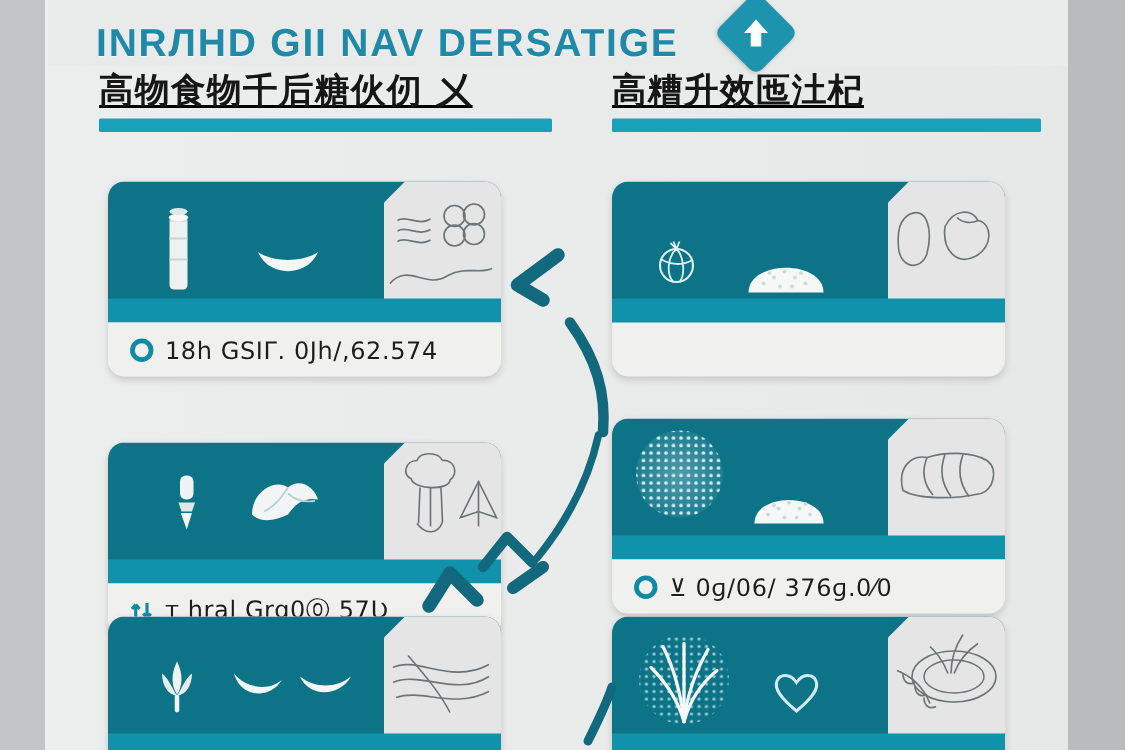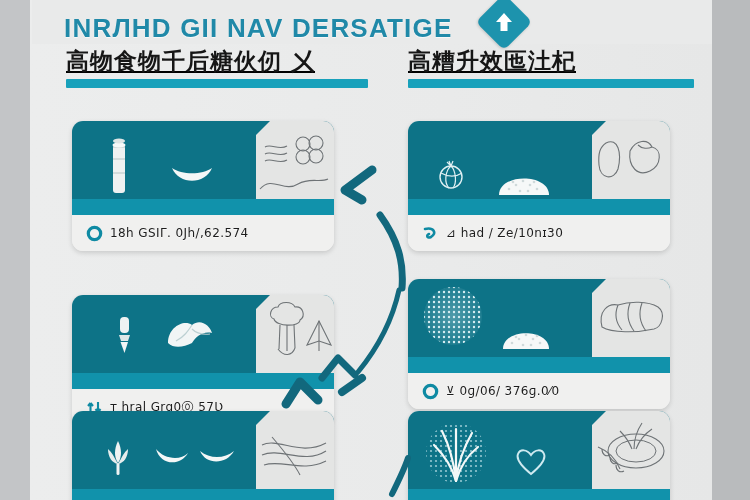--- a/index.html
+++ b/index.html
@@ -64,21 +64,21 @@
   .card .bluebar{
     position:absolute;left:0;top:78px;width:262px;height:16px;background:#1192ab;
   }
   .card .caption{
     position:absolute;left:0;top:94px;width:262px;height:36px;
     display:flex;align-items:center;gap:7px;padding-left:14px;
     box-sizing:border-box;background:#f0f0ef;
   }
   .card .cap-ico{flex:0 0 auto;display:flex;align-items:center;}
   .card .cap-text{
-    font-size:12px;color:#1d1d1d;white-space:nowrap;letter-spacing:.4px;
+    font-size:16px;color:#1d1d1d;white-space:nowrap;letter-spacing:.4px;
     font-family:"DejaVu Sans","Liberation Sans",sans-serif;
     text-shadow:0 1px 0 rgba(255,255,255,.6);
   }
   .card .glyph{position:absolute;}
   .card .subglyph{position:absolute;}
 
   #card-l1{left:72px;top:121px;}
   #card-l2{left:72px;top:279px;margin-top:16px;}
   #card-l3{left:72px;top:411px;}
   #card-r1{left:408px;top:121px;}
@@ -263,28 +263,20 @@
       <div class="subpanel">
         <span class="subglyph" style="left:4px;top:14px;">
           <svg width="70" height="54" viewBox="0 0 70 54">
             <path d="M10 8 C22 2, 26 18, 22 34 C18 46, 4 44, 3 30 C2 18, 4 12, 10 8 Z" stroke="#6e7376" stroke-width="1.1" fill="none"></path>
             <path d="M34 16 C40 4, 52 4, 56 12 C66 14, 66 30, 54 36 C42 42, 32 32, 34 16 Z" stroke="#6e7376" stroke-width="1.1" fill="none"></path>
             <path d="M42 10 C46 14, 52 14, 56 12" stroke="#6e7376" stroke-width="1.1" fill="none"></path>
           </svg>
         </span>
       </div>
       <div class="bluebar"></div>
-    </div>
-    <div class="caption">
-      <span class="cap-ico">
-        <svg width="17" height="17" viewBox="0 0 17 17">
-          <path d="M3 4 C12 2, 15 8, 9 12 C5 14, 4 10, 7 9" stroke="#0f8aa3" stroke-width="2.6" fill="none" stroke-linecap="round"></path>
-        </svg>
-      </span>
-      <span class="cap-text">⊿ had / Ze/10nɪ30</span>
     </div>
   </div>
 
   <div class="card" id="card-r2">
     <div class="photo">
       <span class="glyph" style="left:14px;top:6px;">
         <svg width="62" height="62" viewBox="0 0 62 62">
           <defs>
             <radialGradient id="dotfade" cx="50%" cy="50%" r="50%">
               <stop offset="0%" stop-color="#cfeaf0" stop-opacity="0.95"></stop>

